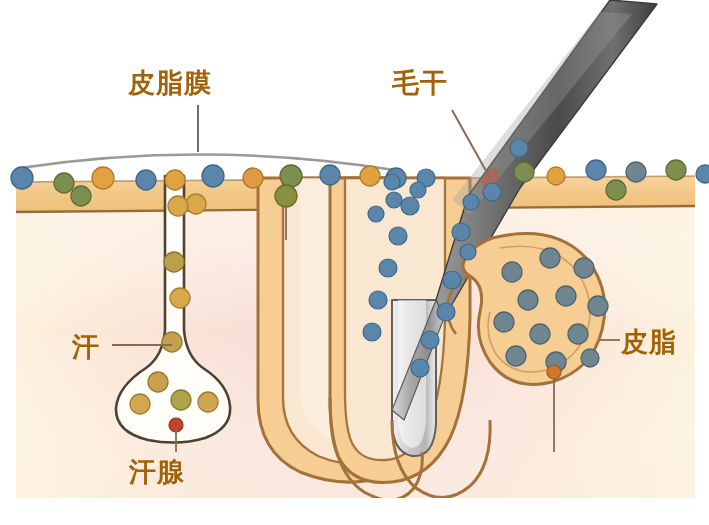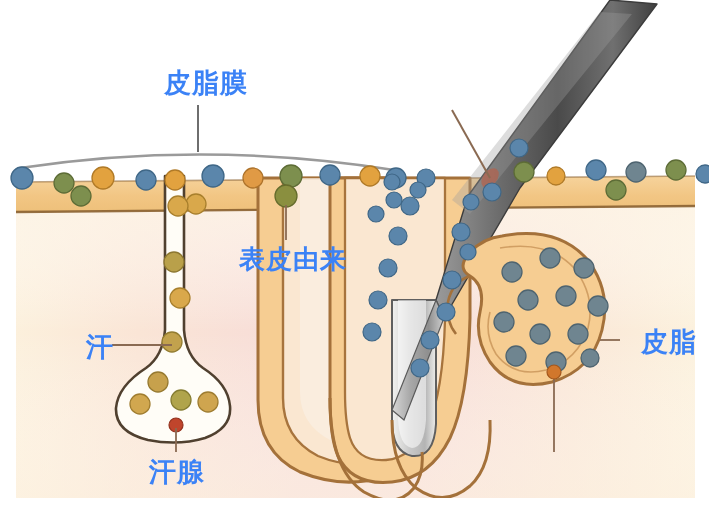--- a/index.html
+++ b/index.html
@@ -21,25 +21,25 @@
     position: absolute;
     left: 0;
     top: 0;
     width: 709px;
     height: 525px;
   }
   .label {
     position: absolute;
     font-family: "Liberation Sans", "DejaVu Sans", sans-serif;
     font-weight: 700;
-    color: #3b82f6;
+    color: #a16207;
     white-space: nowrap;
     letter-spacing: 1px;
     line-height: 1.18;
-    text-align: right;
+    text-align: left;
   }
   .label.big   { font-size: 27px; }
   .label.mid   { font-size: 26px; }
   .label.two-line { white-space: normal; width: 170px; }
 
   #lbl-sebum-film   { left: 128px; top: 68px;  width: 120px; }
   #lbl-hair-shaft   { left: 392px; top: 68px;  width: 88px;  }
   #lbl-epi-lipid    { left: 197px; top: 244px; width: 150px; }
   #lbl-sweat        { left: 72px;  top: 332px; width: 42px;  }
   #lbl-sweat-gland  { left: 129px; top: 457px; width: 76px;  }
@@ -319,23 +319,23 @@
       <line x1="554" y1="372" x2="554" y2="452" stroke="#8a6a52" stroke-width="1.8"></line>
       <circle cx="554" cy="372" r="7" fill="#d1772c" stroke="#a3571c" stroke-width="1.2"></circle>
     </g>
 
     <rect x="0" y="498" width="709" height="27" fill="#ffffff"></rect>
     <rect x="0" y="0" width="709" height="18" fill="#ffffff" opacity="0.0"></rect>
   </svg>
 
   <div class="label big" id="lbl-sebum-film">皮脂膜</div>
 
+  <div class="label big" id="lbl-hair-shaft">毛干</div>
 
   <div class="label mid two-line" id="lbl-epi-lipid">
-    <div>表皮由来</div>
   </div>
 
   <div class="label big" id="lbl-sweat">汗</div>
 
   <div class="label big" id="lbl-sweat-gland">汗腺</div>
 
   <div class="label big" id="lbl-sebum">皮脂</div>
 
 
 </div>

